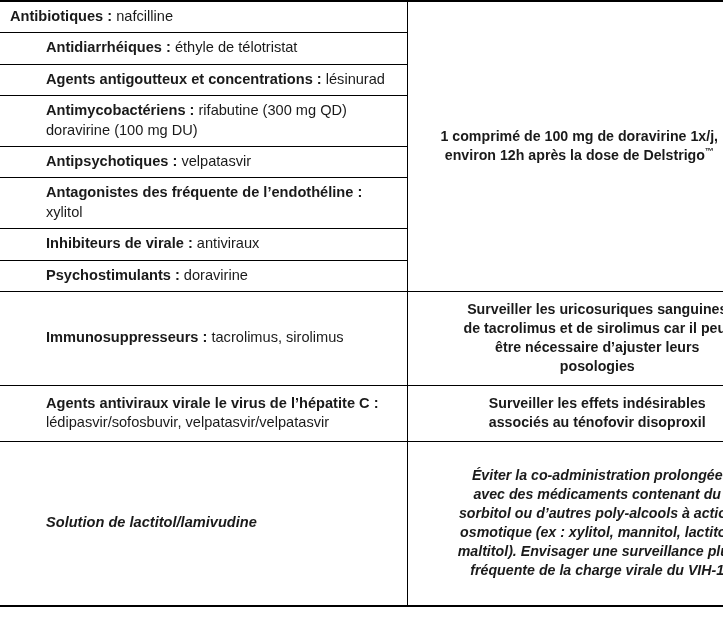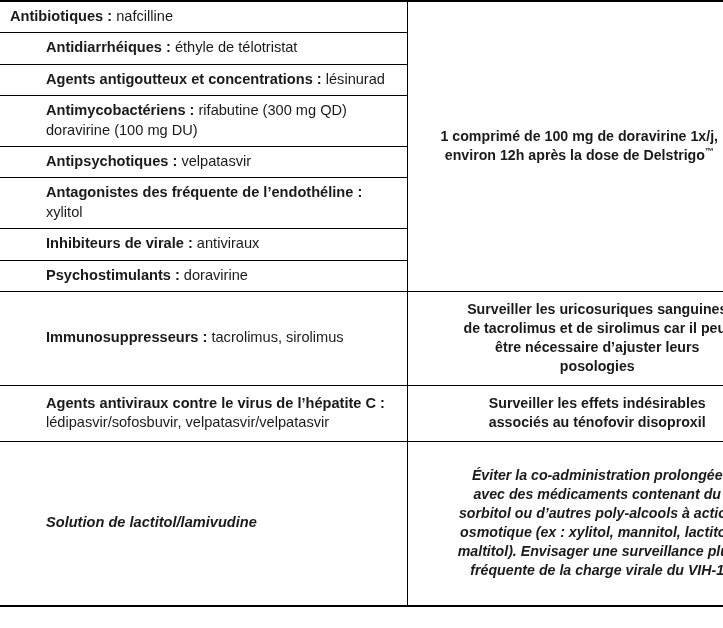--- a/index.html
+++ b/index.html
@@ -167,21 +167,21 @@
         </div>
       </td>
       <td class="cell col-right rule-thin-top">
         <div class="rcell"><span>Surveiller les uricosuriques sanguines de tacrolimus et de sirolimus car il peut être nécessaire d’ajuster leurs posologies</span></div>
       </td>
     </tr>
 
     <tr>
       <td class="cell col-left rule-thin-top vdiv">
         <div class="lcell">
-          <span class="term">Agents antiviraux contre le virus de l’hépatite C :</span><span class="drug"> lédipasvir/sofosbuvir, velpatasvir/velpatasvir</span>
+          <span class="term">Agents antiviraux virale le virus de l’hépatite C :</span><span class="drug"> lédipasvir/sofosbuvir, velpatasvir/velpatasvir</span>
         </div>
       </td>
       <td class="cell col-right rule-thin-top">
         <div class="rcell"><span>Surveiller les effets indésirables associés au ténofovir disoproxil</span></div>
       </td>
     </tr>
 
     <tr class="tall-sorbitol">
       <td class="cell col-left rule-thin-top rule-bottom-strong vdiv">
         <div class="lcell">

